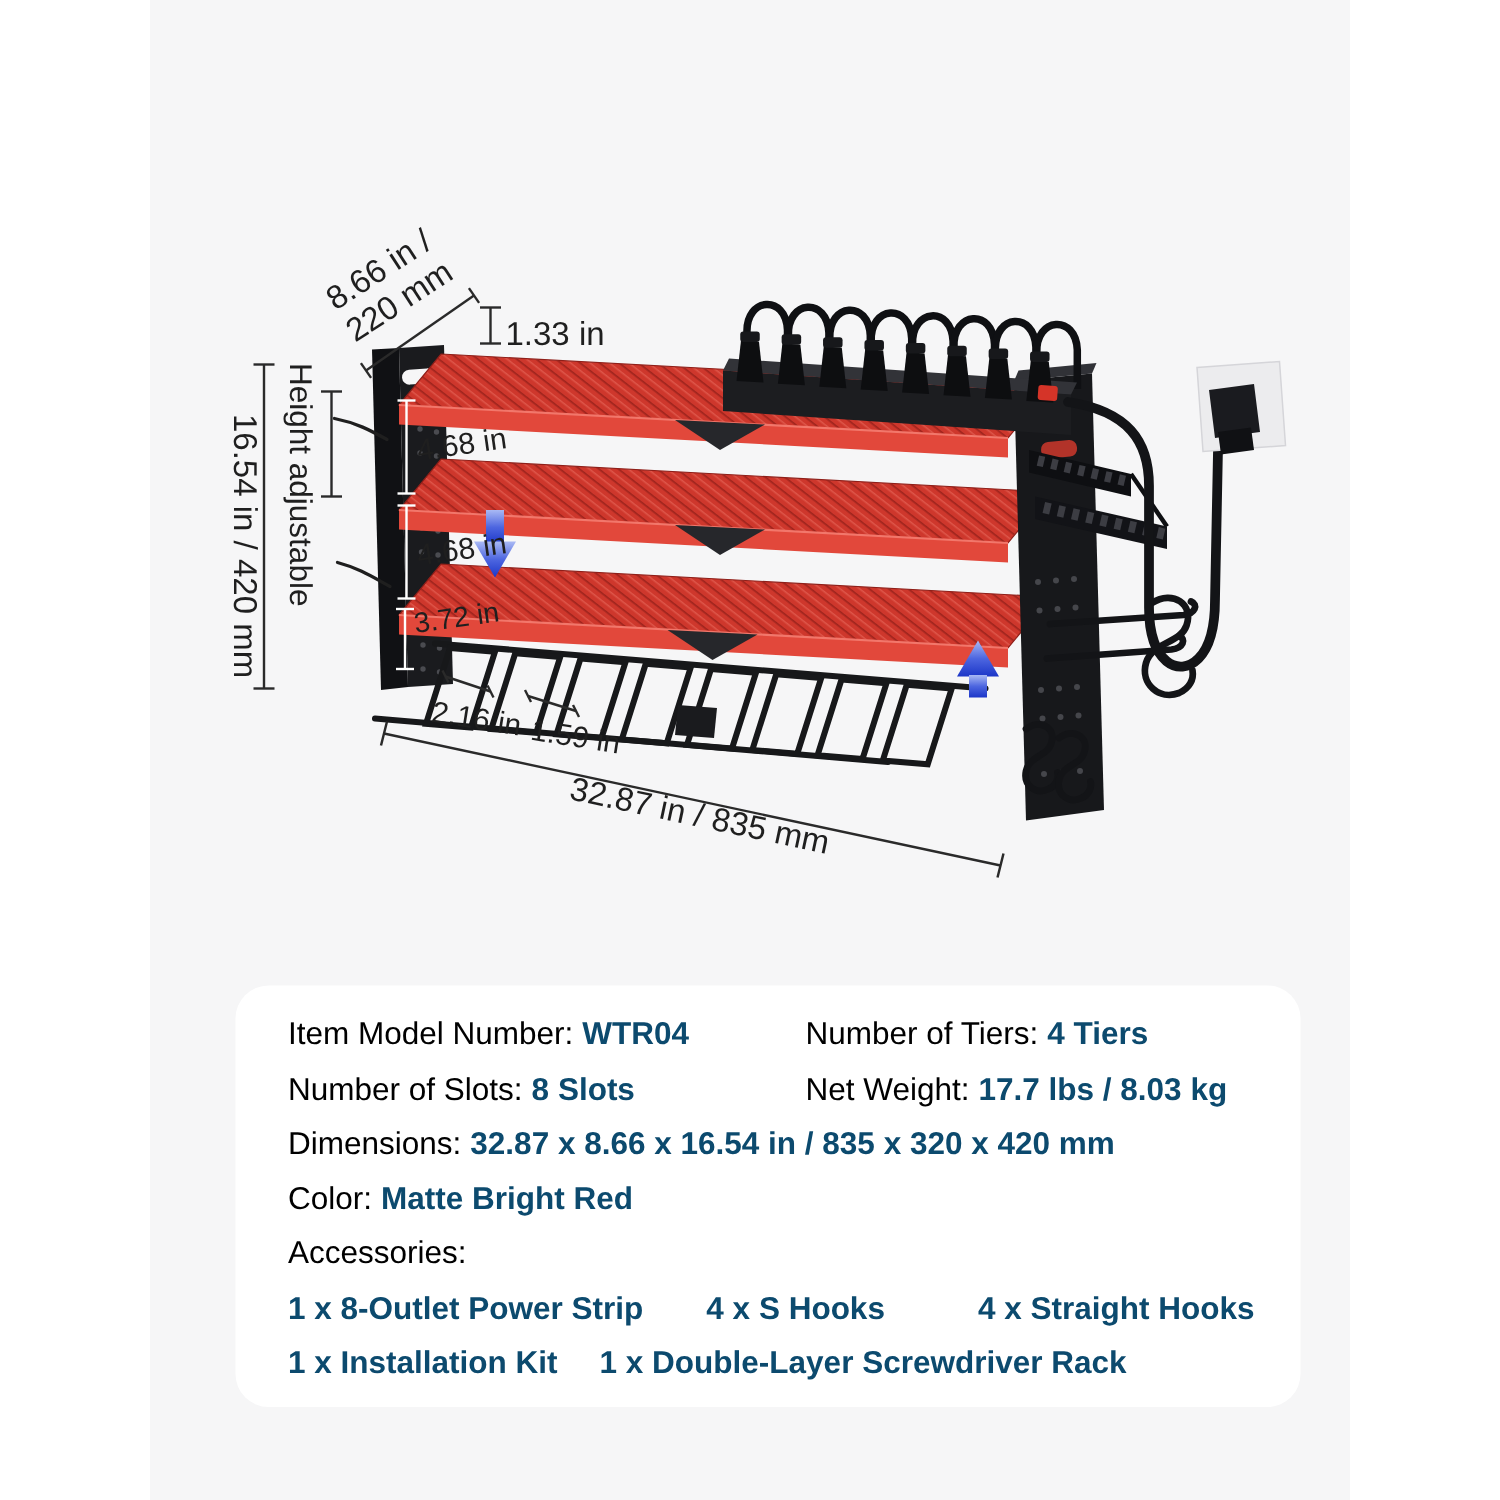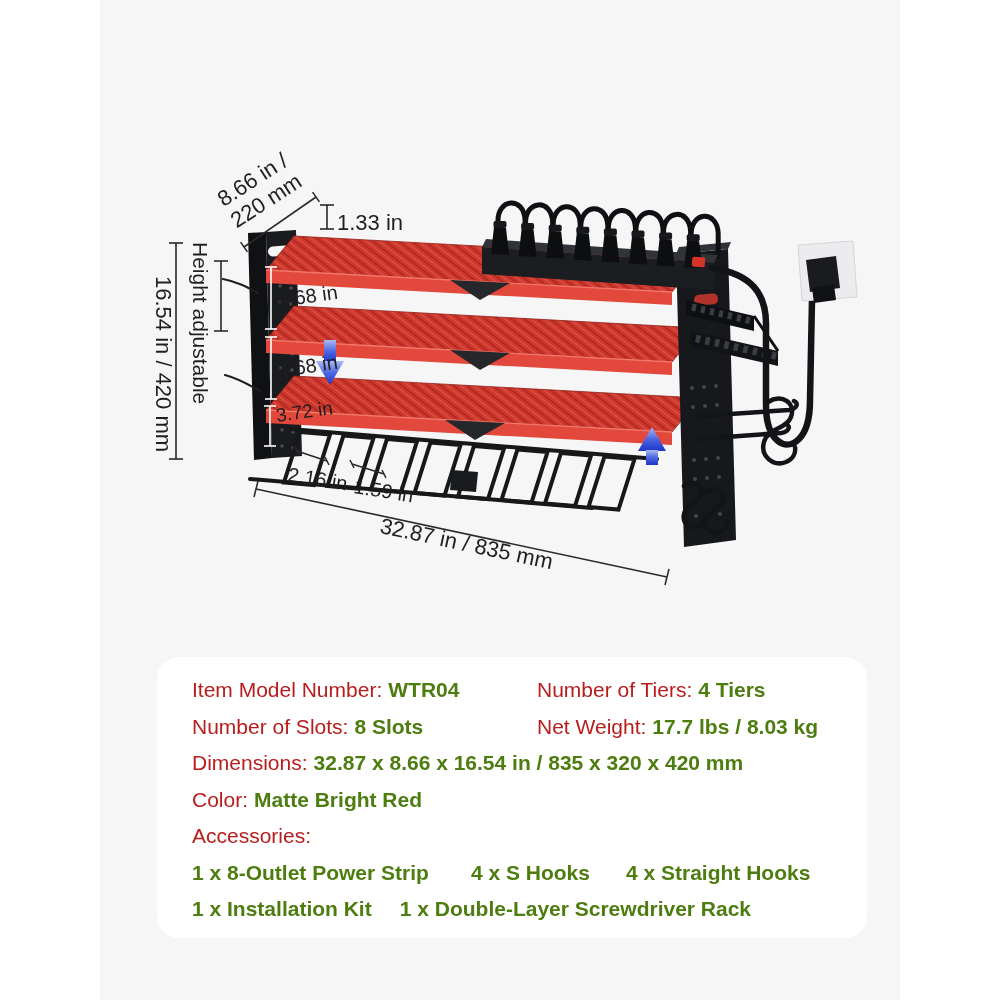--- a/index.html
+++ b/index.html
@@ -10,24 +10,24 @@
   svg text{font-family:"Liberation Sans",sans-serif;fill:#1f1f1f;}
   .dimline{stroke:#2a2a2a;stroke-width:1.6;fill:none;}
   .dimline-w{stroke:#ffffff;stroke-width:1.6;fill:none;}
   .leader{stroke:#1f1f1f;stroke-width:2.2;fill:none;stroke-linecap:round;}
 
   .spec-card{position:absolute;left:57px;top:657px;width:710px;height:281px;
              background:#ffffff;border-radius:22px;box-sizing:border-box;
              padding:15px 35px 0 35px;font-size:21px;}
   .srow{display:grid;grid-template-columns:345px 1fr;line-height:36.5px;white-space:nowrap;}
   .srow-full{display:block;line-height:36.5px;white-space:nowrap;}
-  .lbl{color:#b91c1c;margin-right:6px;text-align:right;}
-  .val{color:#4d7c0f;font-weight:700;}
+  .lbl{color:#000000;margin-right:6px;text-align:right;}
+  .val{color:#0c4a6e;font-weight:700;}
   .acc2{margin-left:42px;text-align:right;}
-  .acc3{margin-left:36px;}
+  .acc3{margin-left:62px;}
   .acc5{margin-left:28px;}
 </style>
 </head>
 <body>
 
 <div class="page">
   <div class="canvas">
 
     <svg class="figure" viewBox="0 0 1000 660">
       <defs>

